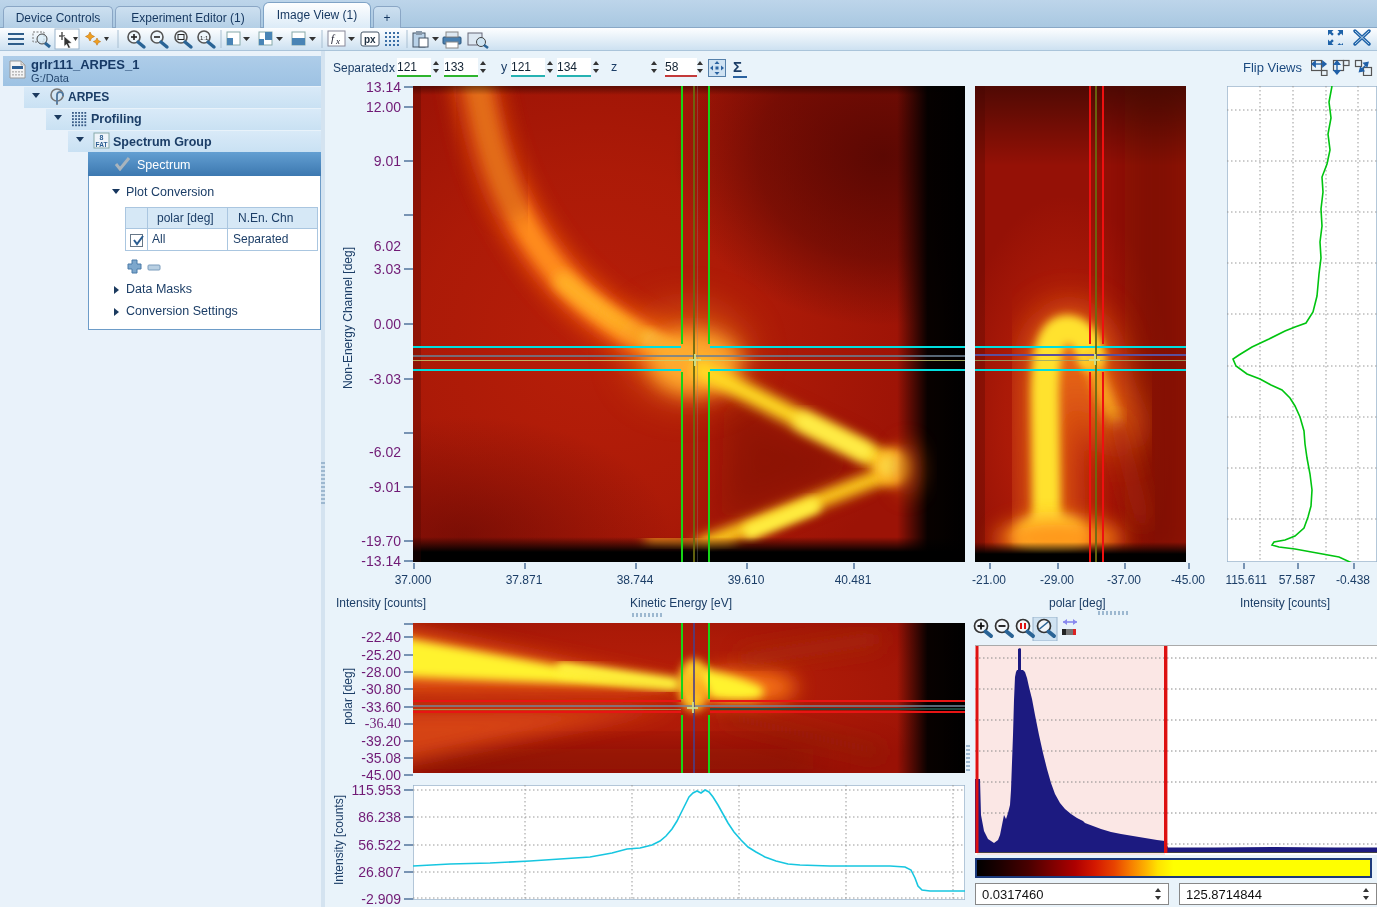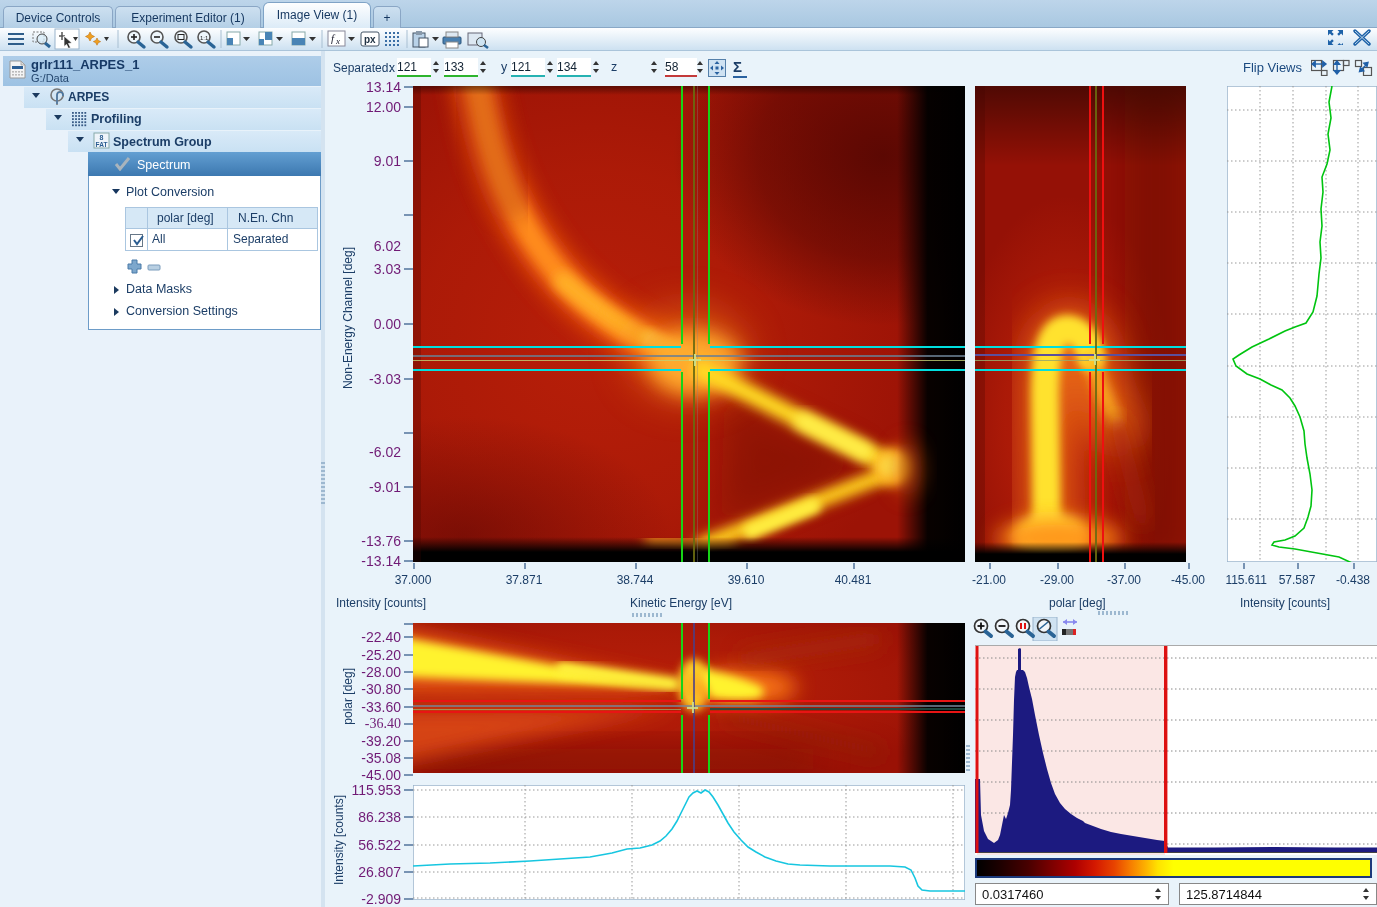--- a/index.html
+++ b/index.html
@@ -316,21 +316,21 @@
     <div class="lblr" style="left:341px;top:261px;width:60px;">3.03</div>
     <div class="dash" style="left:404px;top:268px;"></div>
     <div class="lblr" style="left:341px;top:316px;width:60px;">0.00</div>
     <div class="dash" style="left:404px;top:323px;"></div>
     <div class="lblr" style="left:341px;top:371px;width:60px;">-3.03</div>
     <div class="dash" style="left:404px;top:378px;"></div>
     <div class="lblr" style="left:341px;top:444px;width:60px;">-6.02</div>
     <div class="dash" style="left:404px;top:432px;"></div>
     <div class="lblr" style="left:341px;top:479px;width:60px;">-9.01</div>
     <div class="dash" style="left:404px;top:486px;"></div>
-    <div class="lblr" style="left:341px;top:533px;width:60px;">-13.76</div>
+    <div class="lblr" style="left:341px;top:533px;width:60px;">-19.70</div>
     <div class="dash" style="left:404px;top:540px;"></div>
     <div class="lblr" style="left:341px;top:553px;width:60px;">-13.14</div>
     <div class="dash" style="left:404px;top:560px;"></div>
     <div class="lbl" style="left:391px;top:573px;width:44px;text-align:center;">37.000</div>
     <div class="vtick" style="left:413px;top:563px;"></div>
     <div class="lbl" style="left:502px;top:573px;width:44px;text-align:center;">37.871</div>
     <div class="vtick" style="left:524px;top:563px;"></div>
     <div class="lbl" style="left:613px;top:573px;width:44px;text-align:center;">38.744</div>
     <div class="vtick" style="left:635px;top:563px;"></div>
     <div class="lbl" style="left:724px;top:573px;width:44px;text-align:center;">39.610</div>

